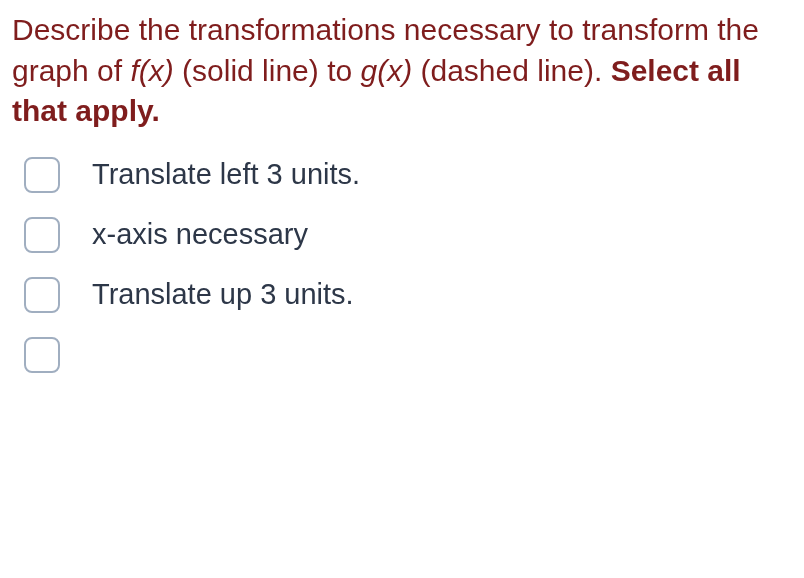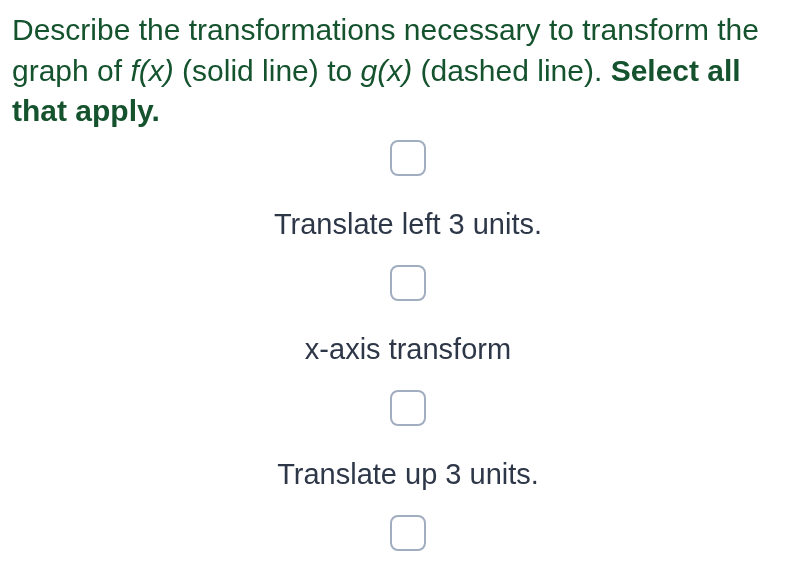--- a/index.html
+++ b/index.html
@@ -11,41 +11,40 @@
       font-family: 'Segoe UI', Tahoma, Geneva, Verdana, sans-serif;
       background: #ffffff;
       width: 804px;
       height: 578px;
       padding: 10px 12px;
       color: #2d3748;
     }
     .question-text {
       font-size: 30px;
       line-height: 1.35;
-      color: #14532d;
-      margin-bottom: 8px;
+      color: #7f1d1d;
+      margin-bottom: 25px;
       font-weight: 400;
     }
     .question-text .bold {
       font-weight: 700;
     }
     .question-text .italic {
       font-style: italic;
     }
     .options {
       display: flex;
       flex-direction: column;
       gap: 24px;
       padding-left: 12px;
     }
     .option-row {
       display: flex;
       align-items: center;
       gap: 32px;
-      flex-direction: column;
     }
     .checkbox {
       width: 36px;
       height: 36px;
       border: 2px solid #a0aec0;
       border-radius: 8px;
       background: #ffffff;
       cursor: pointer;
       flex-shrink: 0;
     }
@@ -62,21 +61,21 @@
   <span>Describe the transformations necessary to transform the graph of </span><span class="italic">f(x)</span><span> (solid line) to </span><span class="italic">g(x)</span><span> (dashed line). </span><span class="bold">Select all that apply.</span>
 </div>
 
 <div class="options">
   <div class="option-row">
     <div class="checkbox"></div>
     <div class="option-label">Translate left 3 units.</div>
   </div>
   <div class="option-row">
     <div class="checkbox"></div>
-    <div class="option-label">x-axis transform</div>
+    <div class="option-label">x-axis necessary</div>
   </div>
   <div class="option-row">
     <div class="checkbox"></div>
     <div class="option-label">Translate up 3 units.</div>
   </div>
   <div class="option-row">
     <div class="checkbox"></div>
   </div>
 </div>
 

